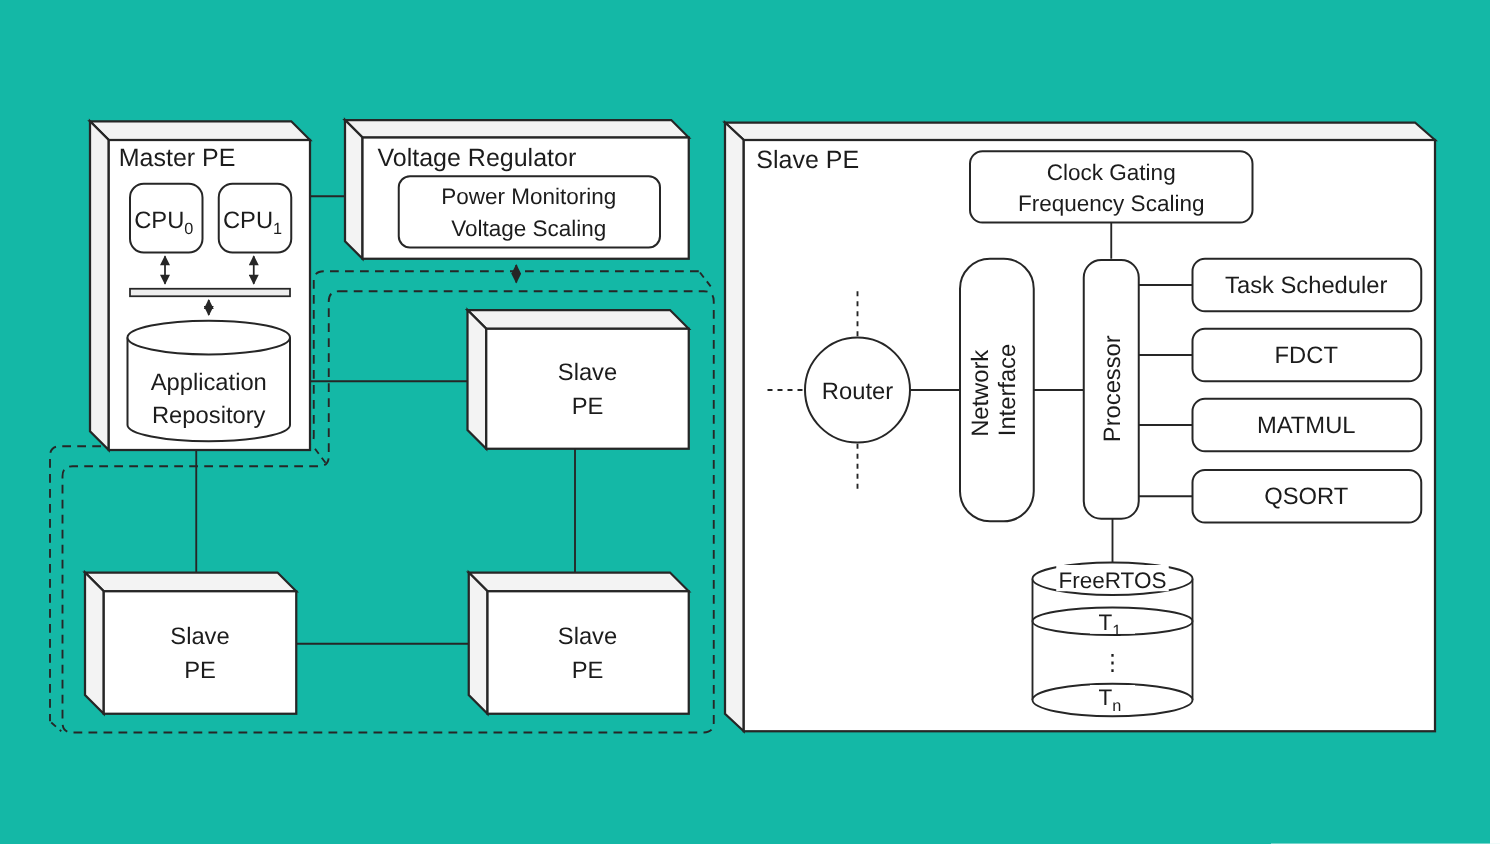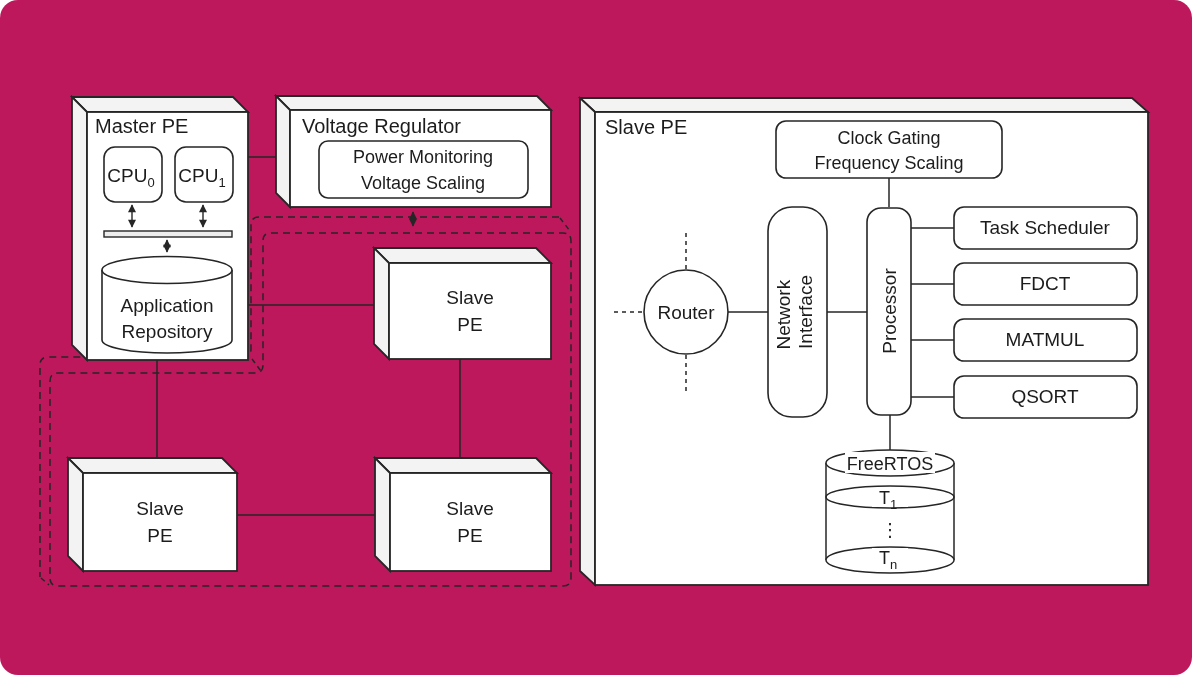--- a/index.html
+++ b/index.html
@@ -1,17 +1,17 @@
 <!DOCTYPE html>
 <html><head>
 <meta charset="utf-8">
 <style>
   html,body{margin:0;padding:0;background:#ffffff;}
-  .stage{position:relative;width:1192px;height:675px;background:#be185d;overflow:hidden;
-         font-family:"Liberation Sans","DejaVu Sans",sans-serif;border-radius:18px;}
+  .stage{position:relative;width:1192px;height:675px;background:#14b8a6;overflow:hidden;
+         font-family:"Liberation Sans","DejaVu Sans",sans-serif;}
   svg text{fill:#1c1c1c;}
   .t20{font-size:20px;}
   .t19{font-size:19px;}
   .t18{font-size:18px;}
   .sub{font-size:13px;}
 </style>
 </head>
 <body>
 
 <div class="stage">

